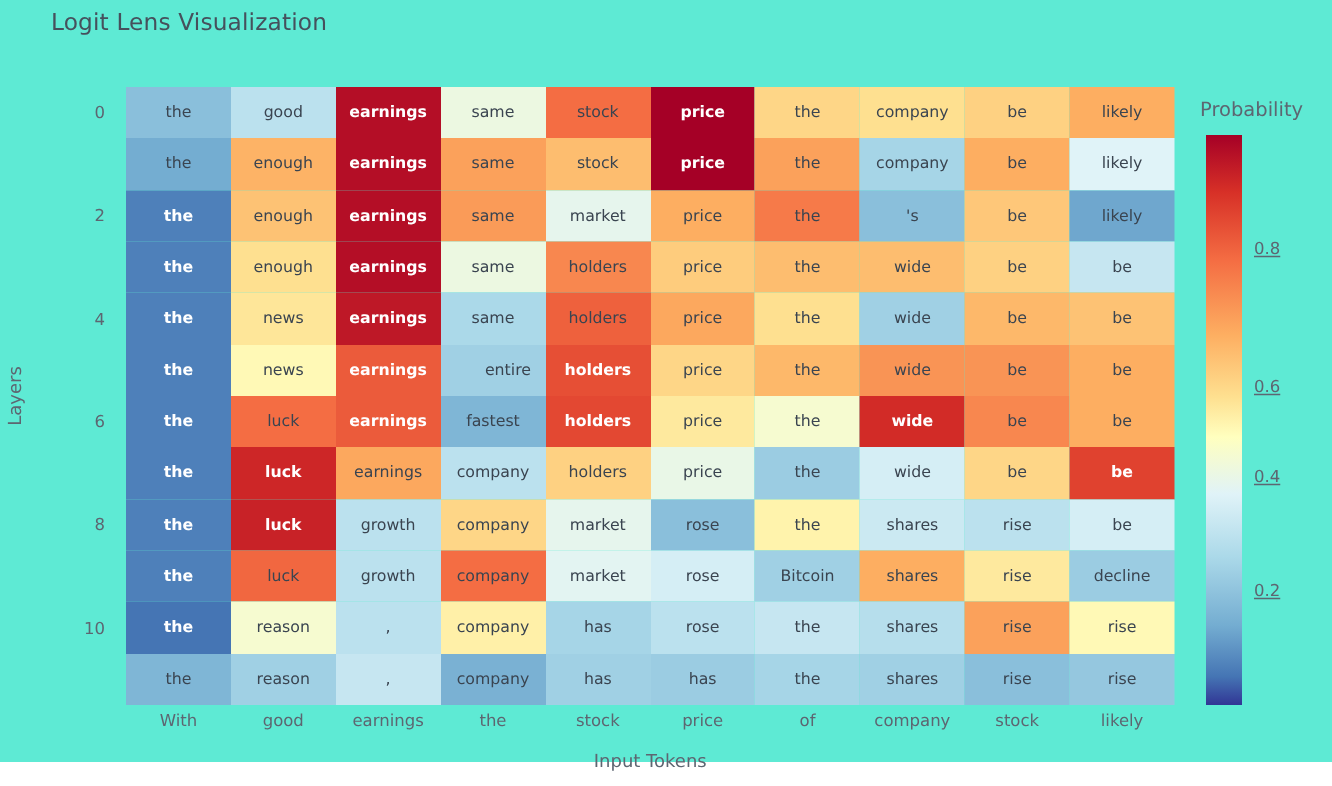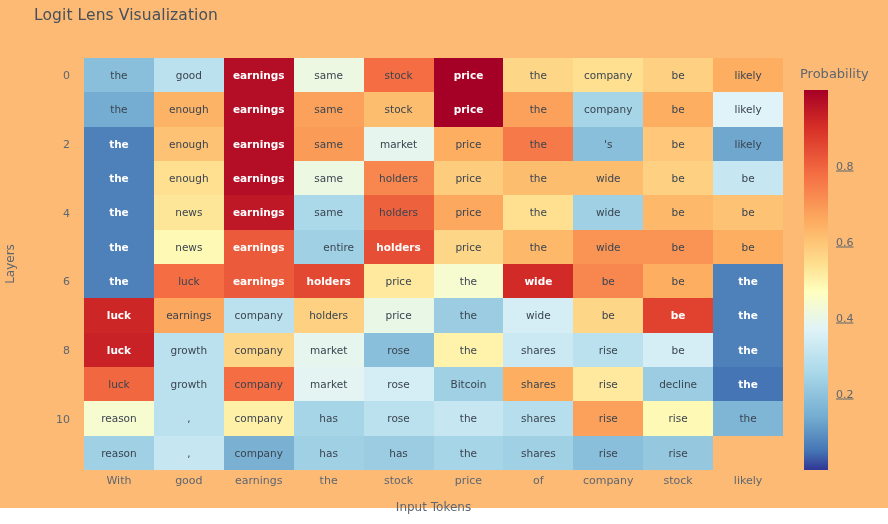--- a/index.html
+++ b/index.html
@@ -11,21 +11,21 @@
     width: 888px;
     height: 524px;
     overflow: hidden;
     font-family: "DejaVu Sans", sans-serif;
     color: #3b4754;
   }
   #figure {
     position: relative;
     width: 888px;
     height: 508px;
-    background: #fdba74;
+    background: #5eead4;
   }
   #title {
     position: absolute;
     left: 34px;
     top: 6px;
     font-size: 15.5px;
     color: #46505c;
     letter-spacing: 0.1px;
     white-space: nowrap;
   }
@@ -219,20 +219,21 @@
         <div class="cell light" style="background: rgb(160, 208, 228); padding-left: 20px;">entire</div>
         <div class="cell dark" style="background: rgb(230, 79, 53);">holders</div>
         <div class="cell light" style="background: rgb(254, 214, 135);">price</div>
         <div class="cell light" style="background: rgb(253, 184, 106);">the</div>
         <div class="cell light" style="background: rgb(249, 148, 85);">wide</div>
         <div class="cell light" style="background: rgb(249, 148, 85);">be</div>
         <div class="cell light" style="background: rgb(253, 174, 97);">be</div>
         <div class="cell dark" style="background: rgb(78, 128, 186);">the</div>
         <div class="cell light" style="background: rgb(244, 109, 67);">luck</div>
         <div class="cell dark" style="background: rgb(235, 91, 59);">earnings</div>
+        <div class="cell light" style="background: rgb(127, 182, 214);">fastest</div>
         <div class="cell dark" style="background: rgb(227, 72, 50);">holders</div>
         <div class="cell light" style="background: rgb(254, 233, 158);">price</div>
         <div class="cell light" style="background: rgb(246, 251, 208);">the</div>
         <div class="cell dark" style="background: rgb(210, 43, 39);">wide</div>
         <div class="cell light" style="background: rgb(248, 135, 79);">be</div>
         <div class="cell light" style="background: rgb(253, 174, 97);">be</div>
         <div class="cell dark" style="background: rgb(78, 128, 186);">the</div>
         <div class="cell dark" style="background: rgb(205, 38, 39);">luck</div>
         <div class="cell light" style="background: rgb(252, 168, 94);">earnings</div>
         <div class="cell light" style="background: rgb(187, 225, 238);">company</div>
@@ -297,15 +298,15 @@
       <div class="xtick">stock</div>
       <div class="xtick">likely</div>
     </div>
   <div id="xlabel">Input Tokens</div>
 
   <div id="cbar-title">Probability</div>
   <div id="cbar"></div>
 
 <div class="cbar-tick-label" style="top: 394px;">0.2</div>
     <div class="cbar-tick-label" style="top: 318px;">0.4</div>
-    <div class="cbar-tick-label" style="top: 242px;">0.6</div>
+    <div class="cbar-tick-label" style="top: 258px;">0.6</div>
     <div class="cbar-tick-label" style="top: 166px;">0.8</div>
   </div>
 
 </body></html>

